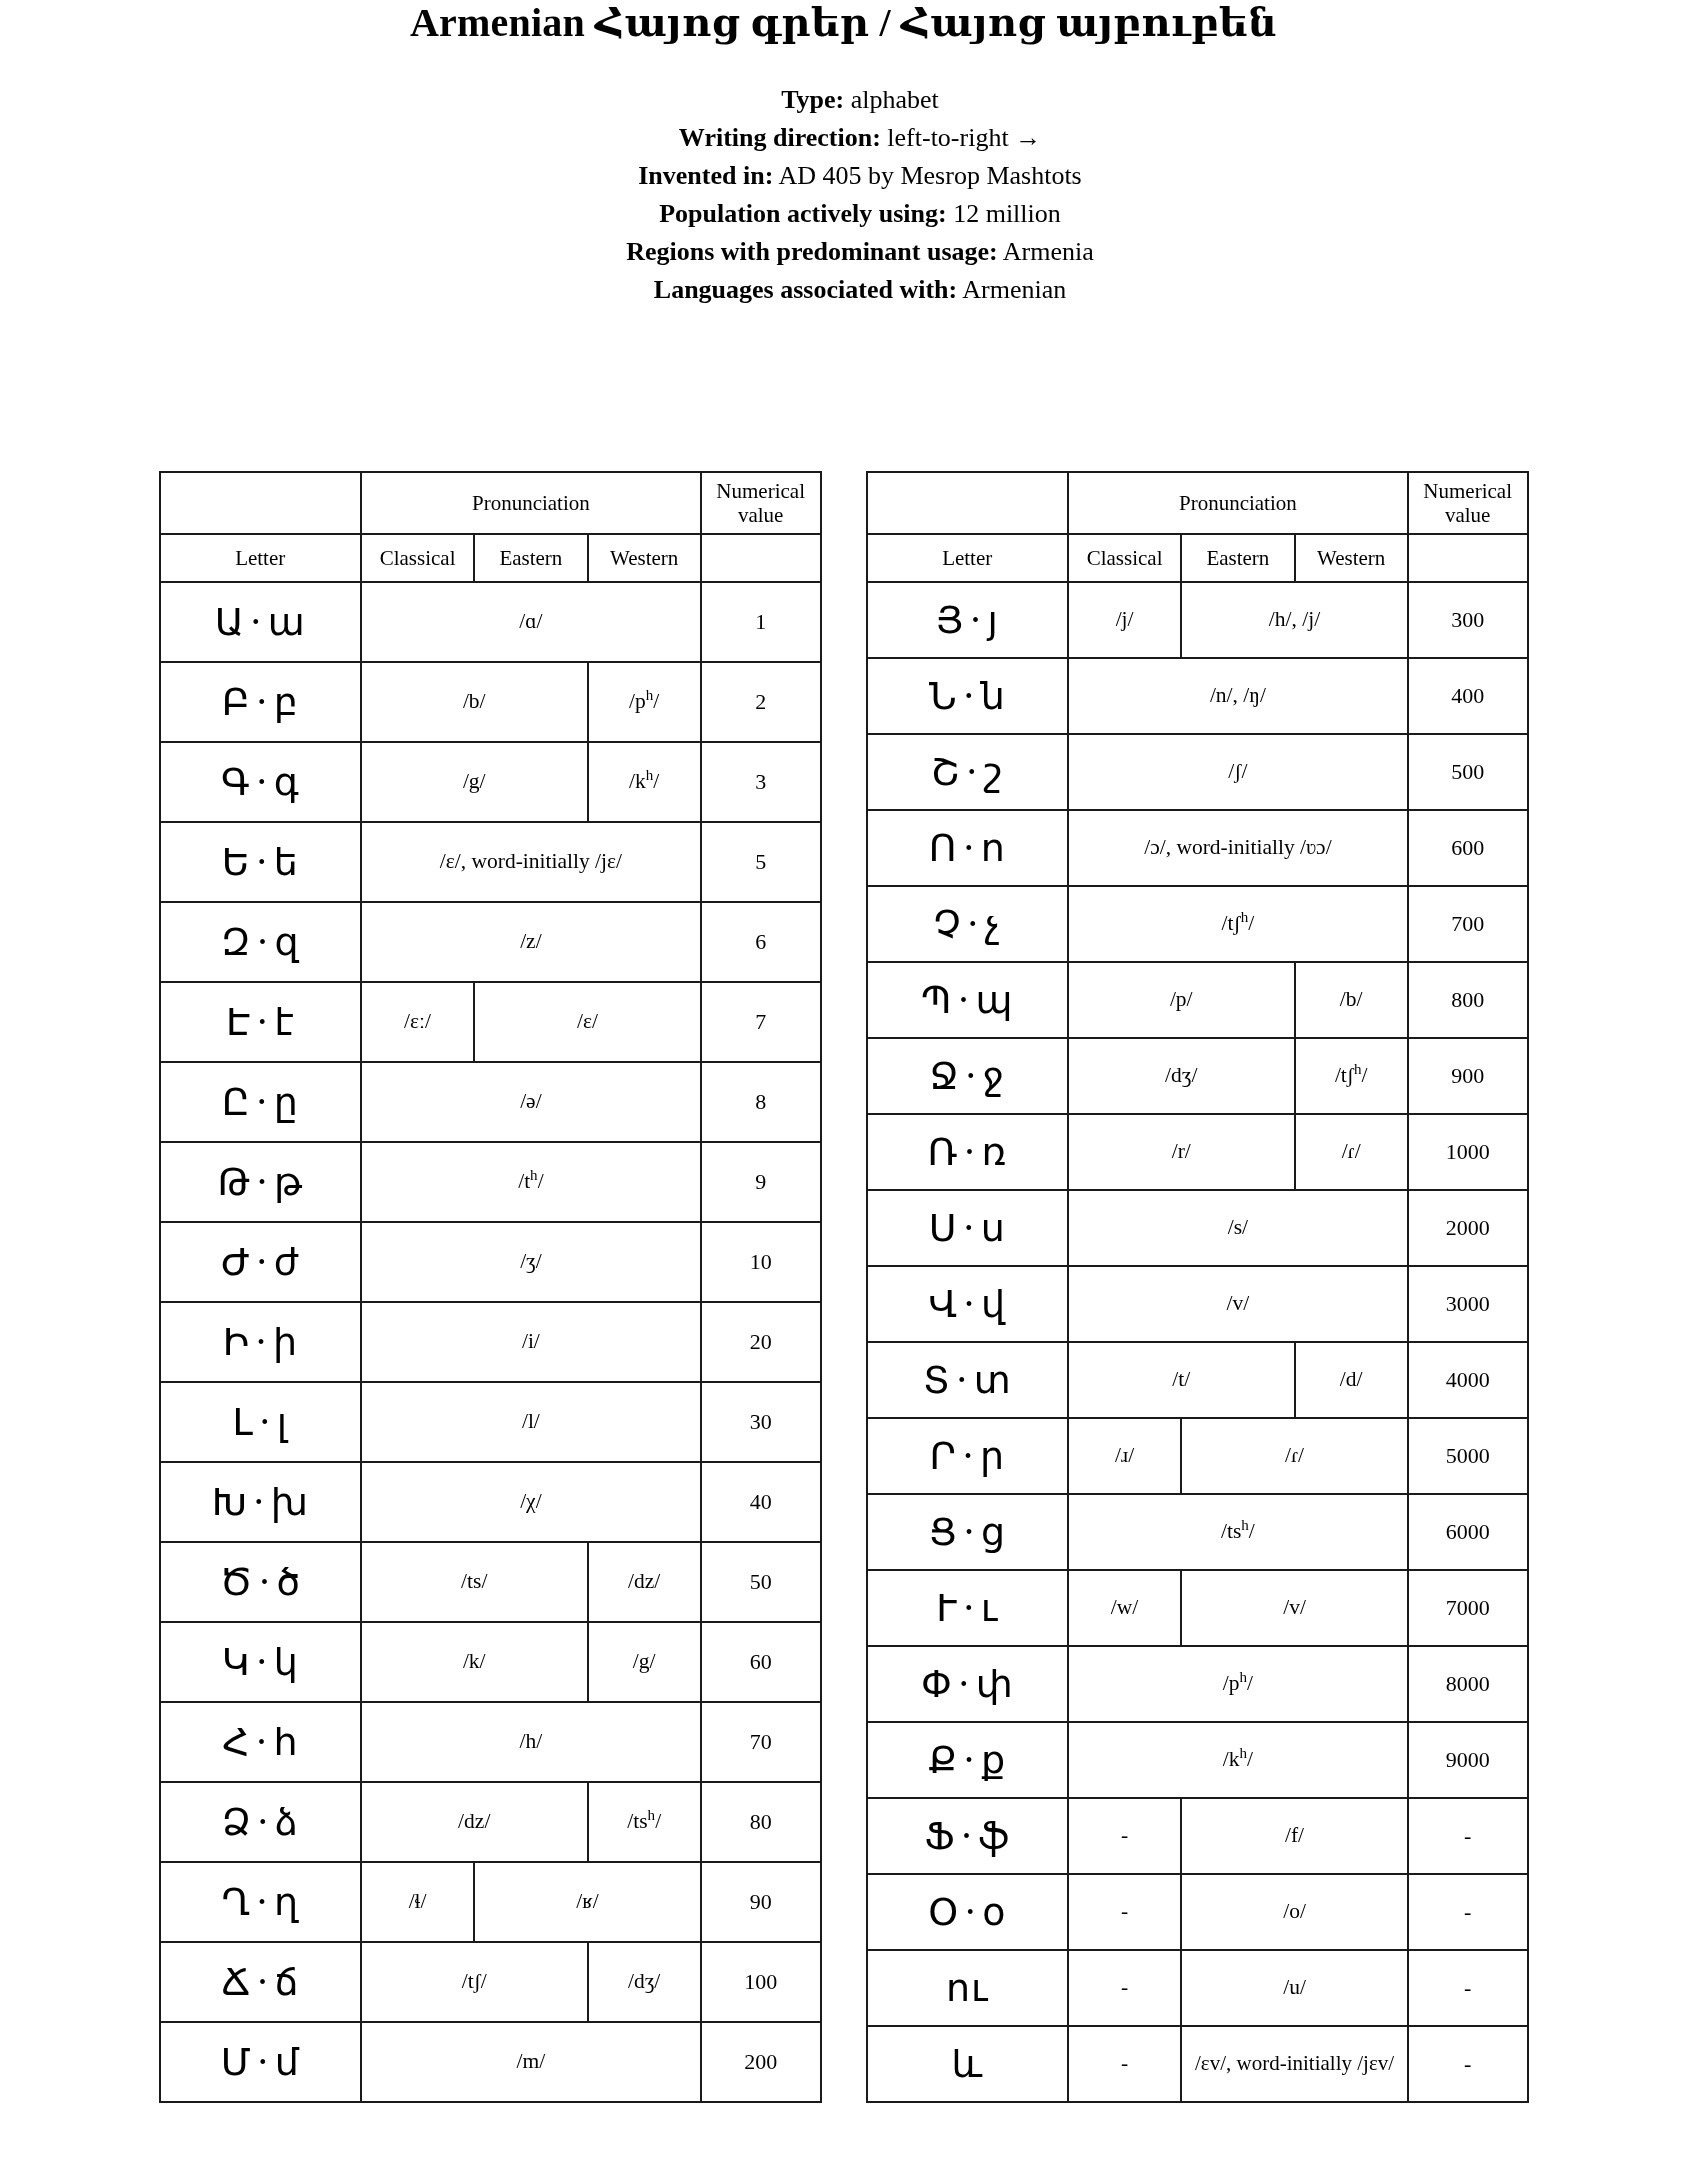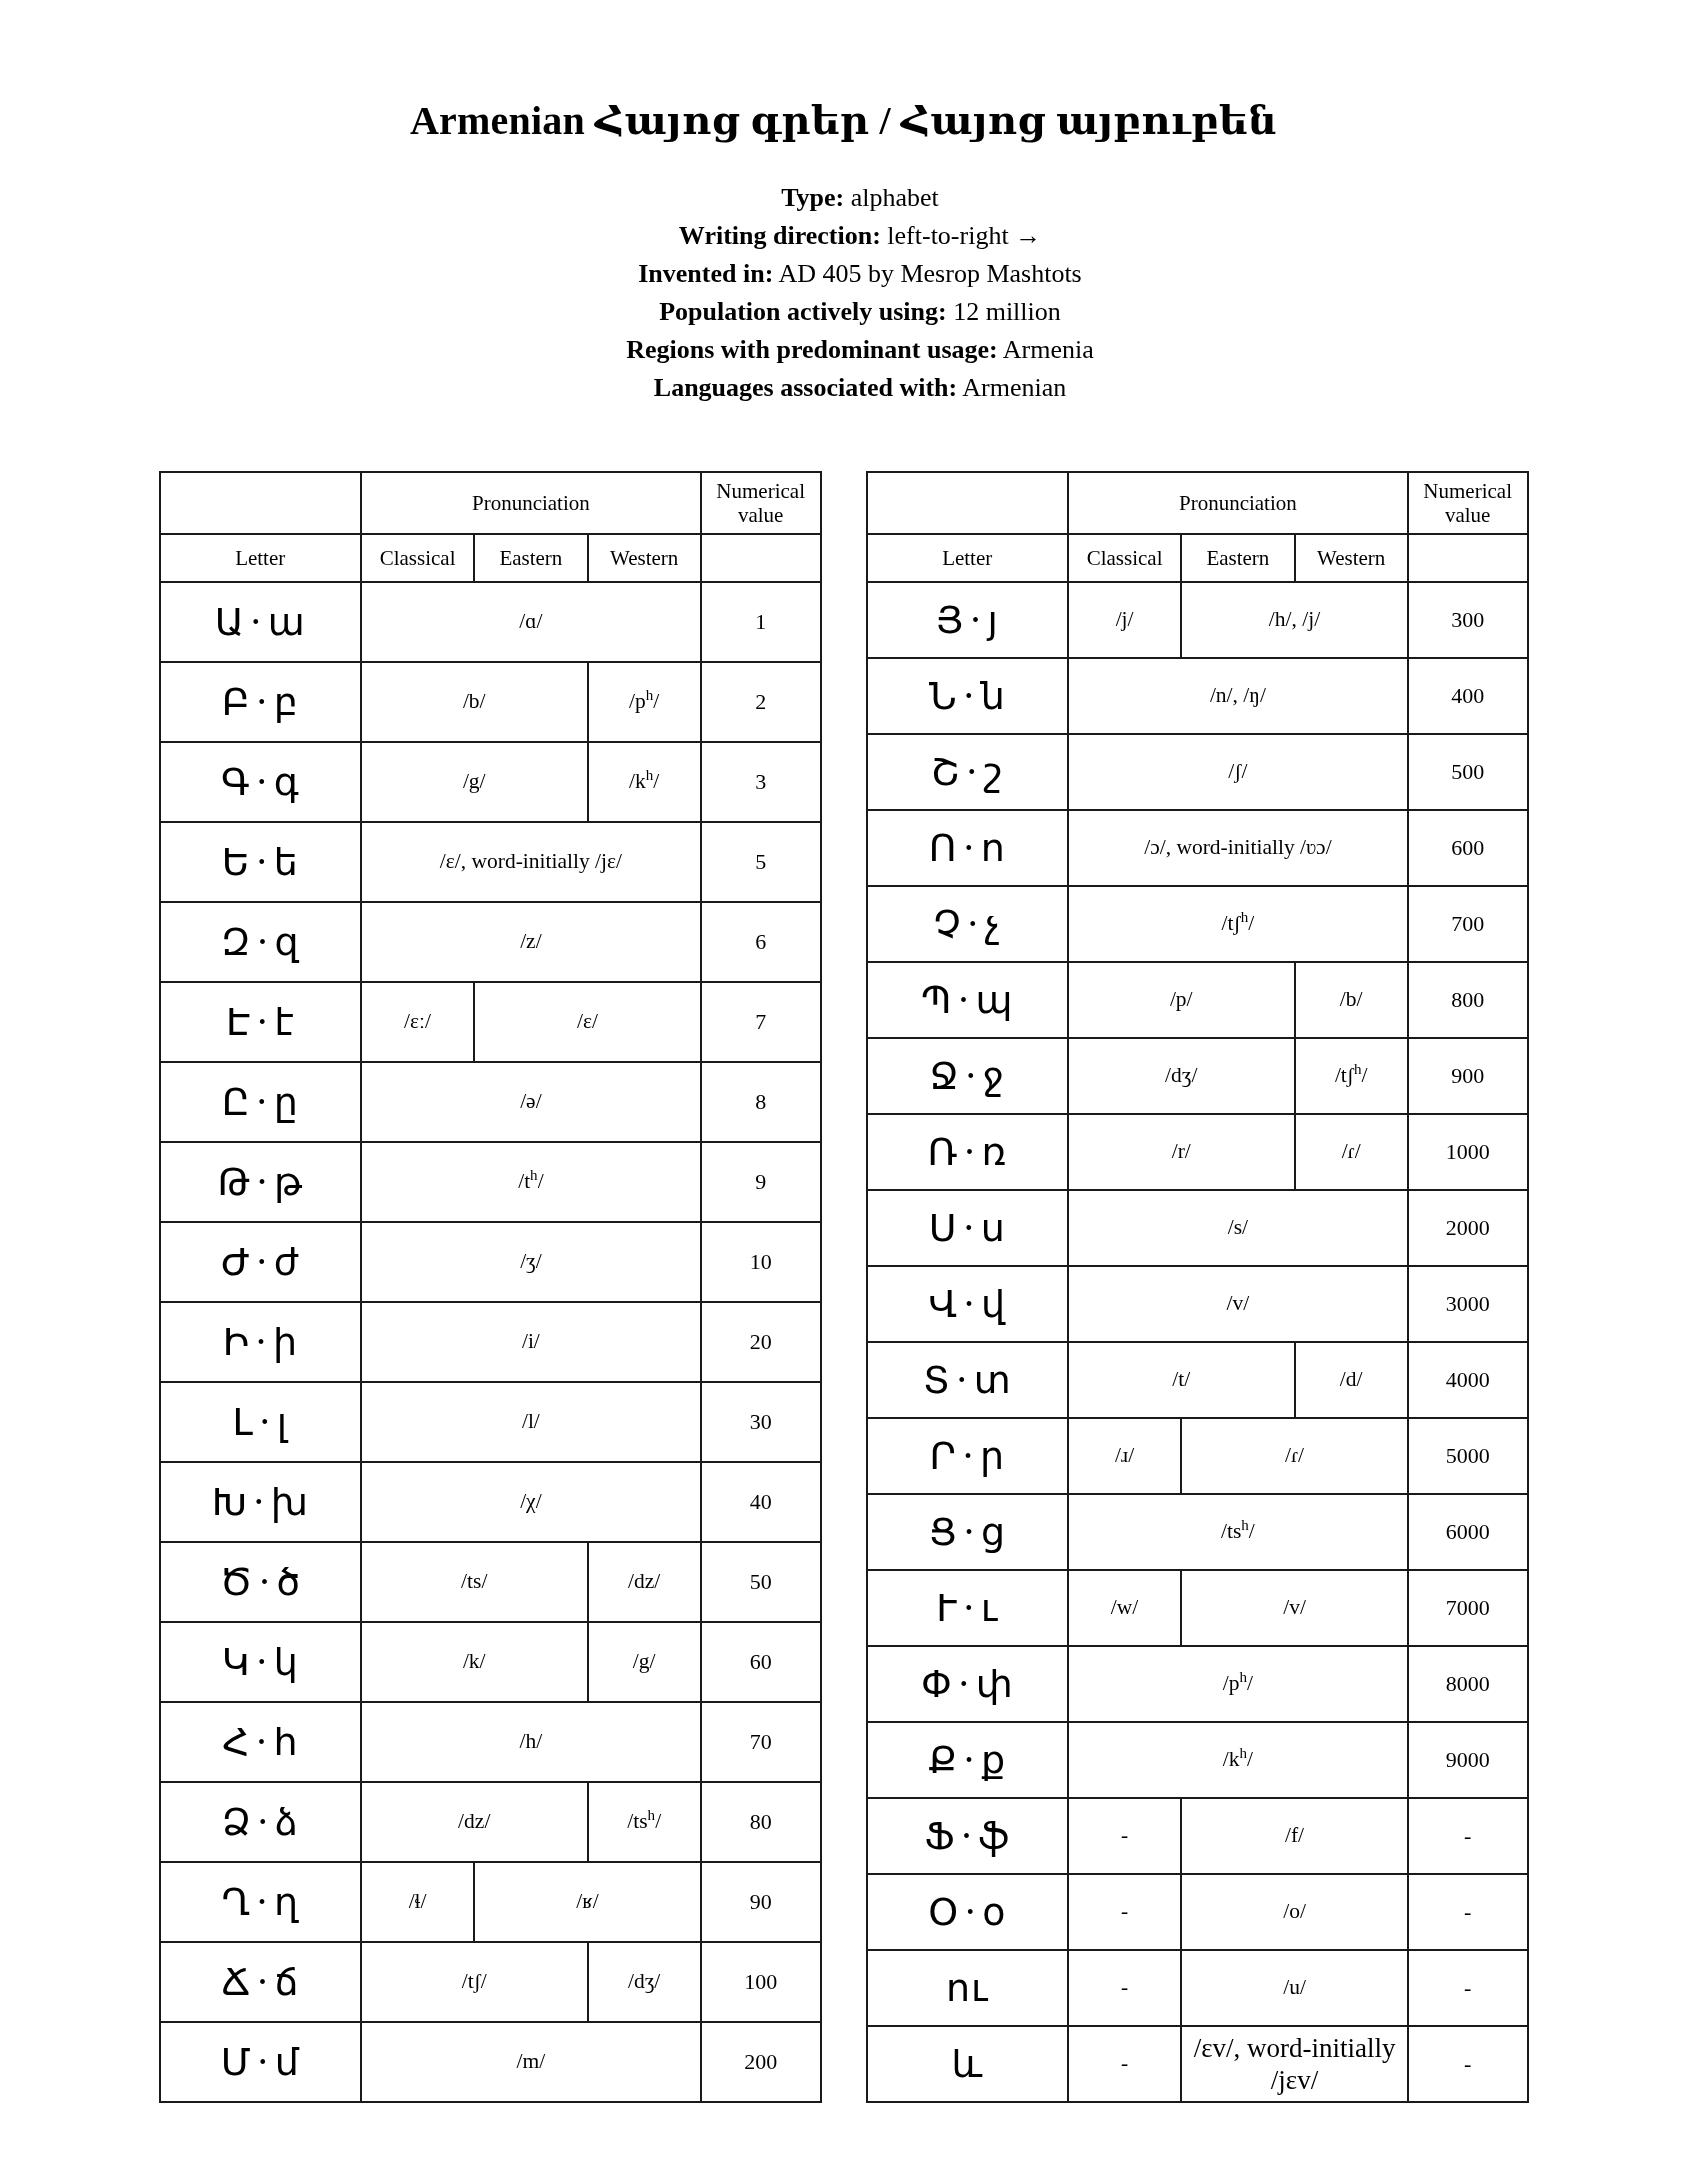--- a/index.html
+++ b/index.html
@@ -24,21 +24,20 @@
     padding: 0;
   }
 
   
   .doc-title {
     text-align: center;
     font-size: 40px;
     font-weight: bold;
     letter-spacing: 0.2px;
     margin: 0;
-    padding-top: 98px;
     line-height: 1.15;
   }
 
   .meta-block {
     text-align: center;
     margin: 0;
     padding-top: 35px;
   }
   .meta-line {
     font-size: 26px;
@@ -115,21 +114,21 @@
     padding: 0 7.7px;
     font-family: "Liberation Serif", serif;
   }
 
   td.cell-pron {
     font-size: 21.5px;
     font-family: "Liberation Serif", "DejaVu Serif", serif;
     line-height: 1.2;
     padding: 0 4.6px;
   }
-  td.cell-pron.two-line { font-size: 27px; }
+  td.cell-pron.two-line { font-size: 21px; }
 
   td.cell-num {
     font-size: 22px;
     font-family: "Liberation Serif", "DejaVu Serif", serif;
   }
   td.cell-num.top-align { vertical-align: top; padding-top: 7px; }
 
   sup.h {
     font-size: 0.70em;
     vertical-align: super;

